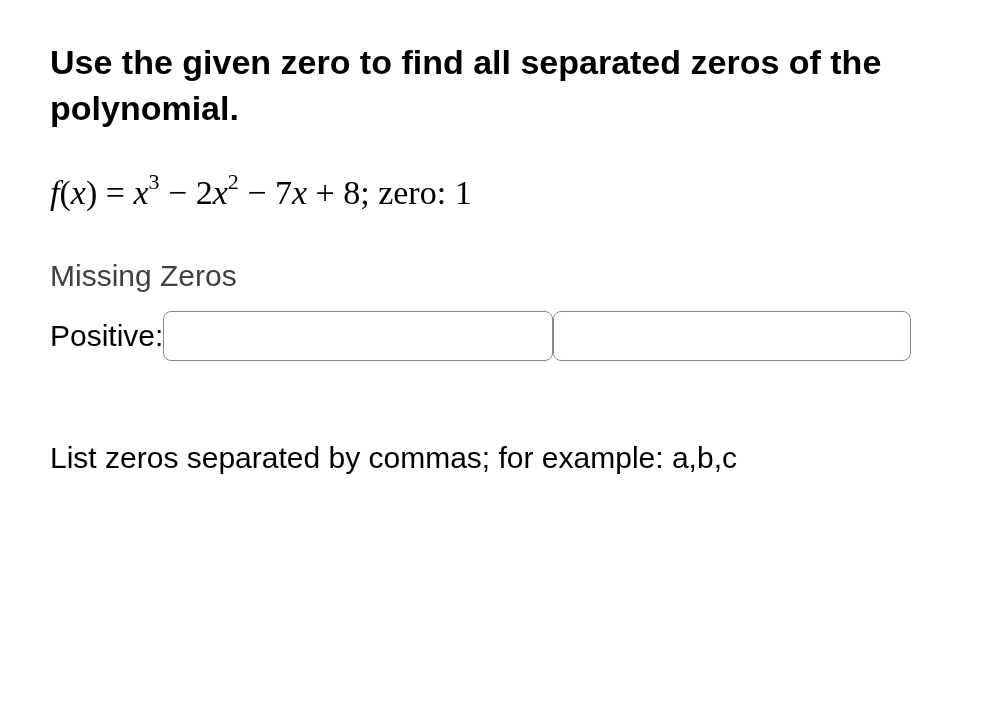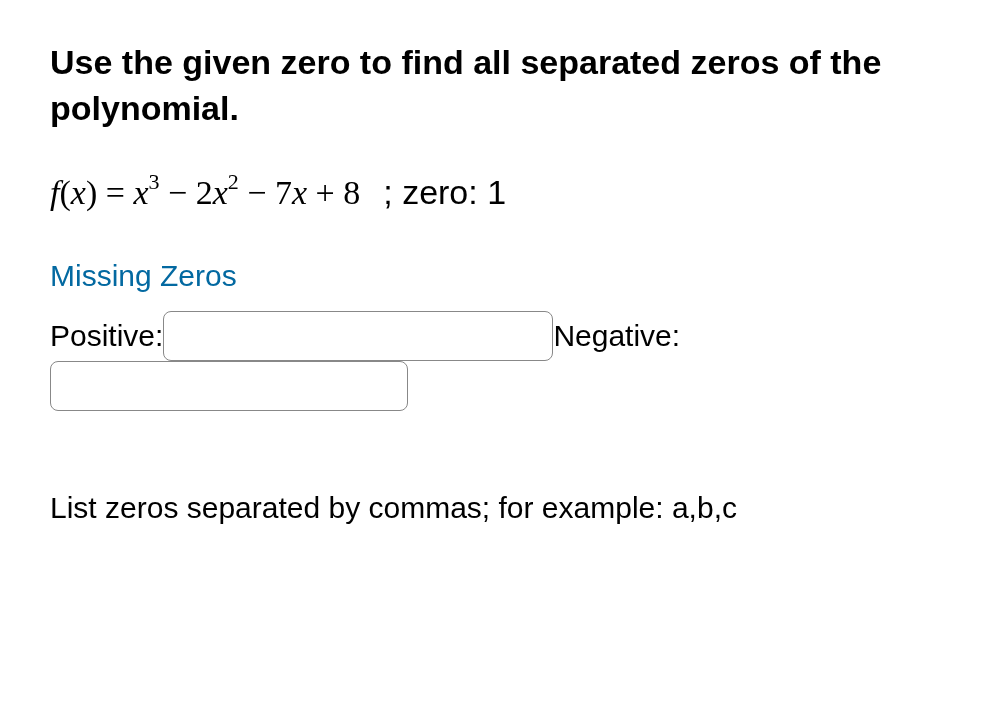--- a/index.html
+++ b/index.html
@@ -30,27 +30,26 @@
     .equation .fx {
       font-style: italic;
     }
     .equation .sup {
       font-size: 22px;
       vertical-align: super;
       position: relative;
       top: -3px;
     }
     .equation .zero-text {
-      font-family: Liberation Sans, sans-serif;
-      margin-left: 23px;
+      font-family: Liberation Serif, serif;
     }
     .missing-label {
       font-size: 30px;
       margin-bottom: 18px;
-      color: #0369a1;
+      color: #404040;
       margin-top: 47px;
     }
     .inputs-row {
       display: flex;
       flex-wrap: wrap;
       align-items: center;
       font-size: 30px;
       color: #000;
       margin-bottom: 80px;
     }
@@ -83,17 +82,16 @@
 
 <div class="equation">
   <span class="fx">f</span><span>(</span><span class="fx">x</span><span>)</span><span> = </span><span class="fx">x</span><span class="sup">3</span><span> − </span><span>2</span><span class="fx">x</span><span class="sup">2</span><span> − </span><span>7</span><span class="fx">x</span><span> + </span><span>8</span><span class="zero-text">; zero: 1</span>
 </div>
 
 <div class="missing-label">Missing Zeros</div>
 
 <div class="inputs-row">
   <span class="field-label">Positive:</span>
   <input type="text" class="text-input input-positive" value="" style="">
-  <span class="field-label">Negative:</span>
   <input type="text" class="text-input input-negative" value="" style="">
 </div>
 
 <div class="hint">List zeros separated by commas; for example: a,b,c</div>
 
 </body></html>

